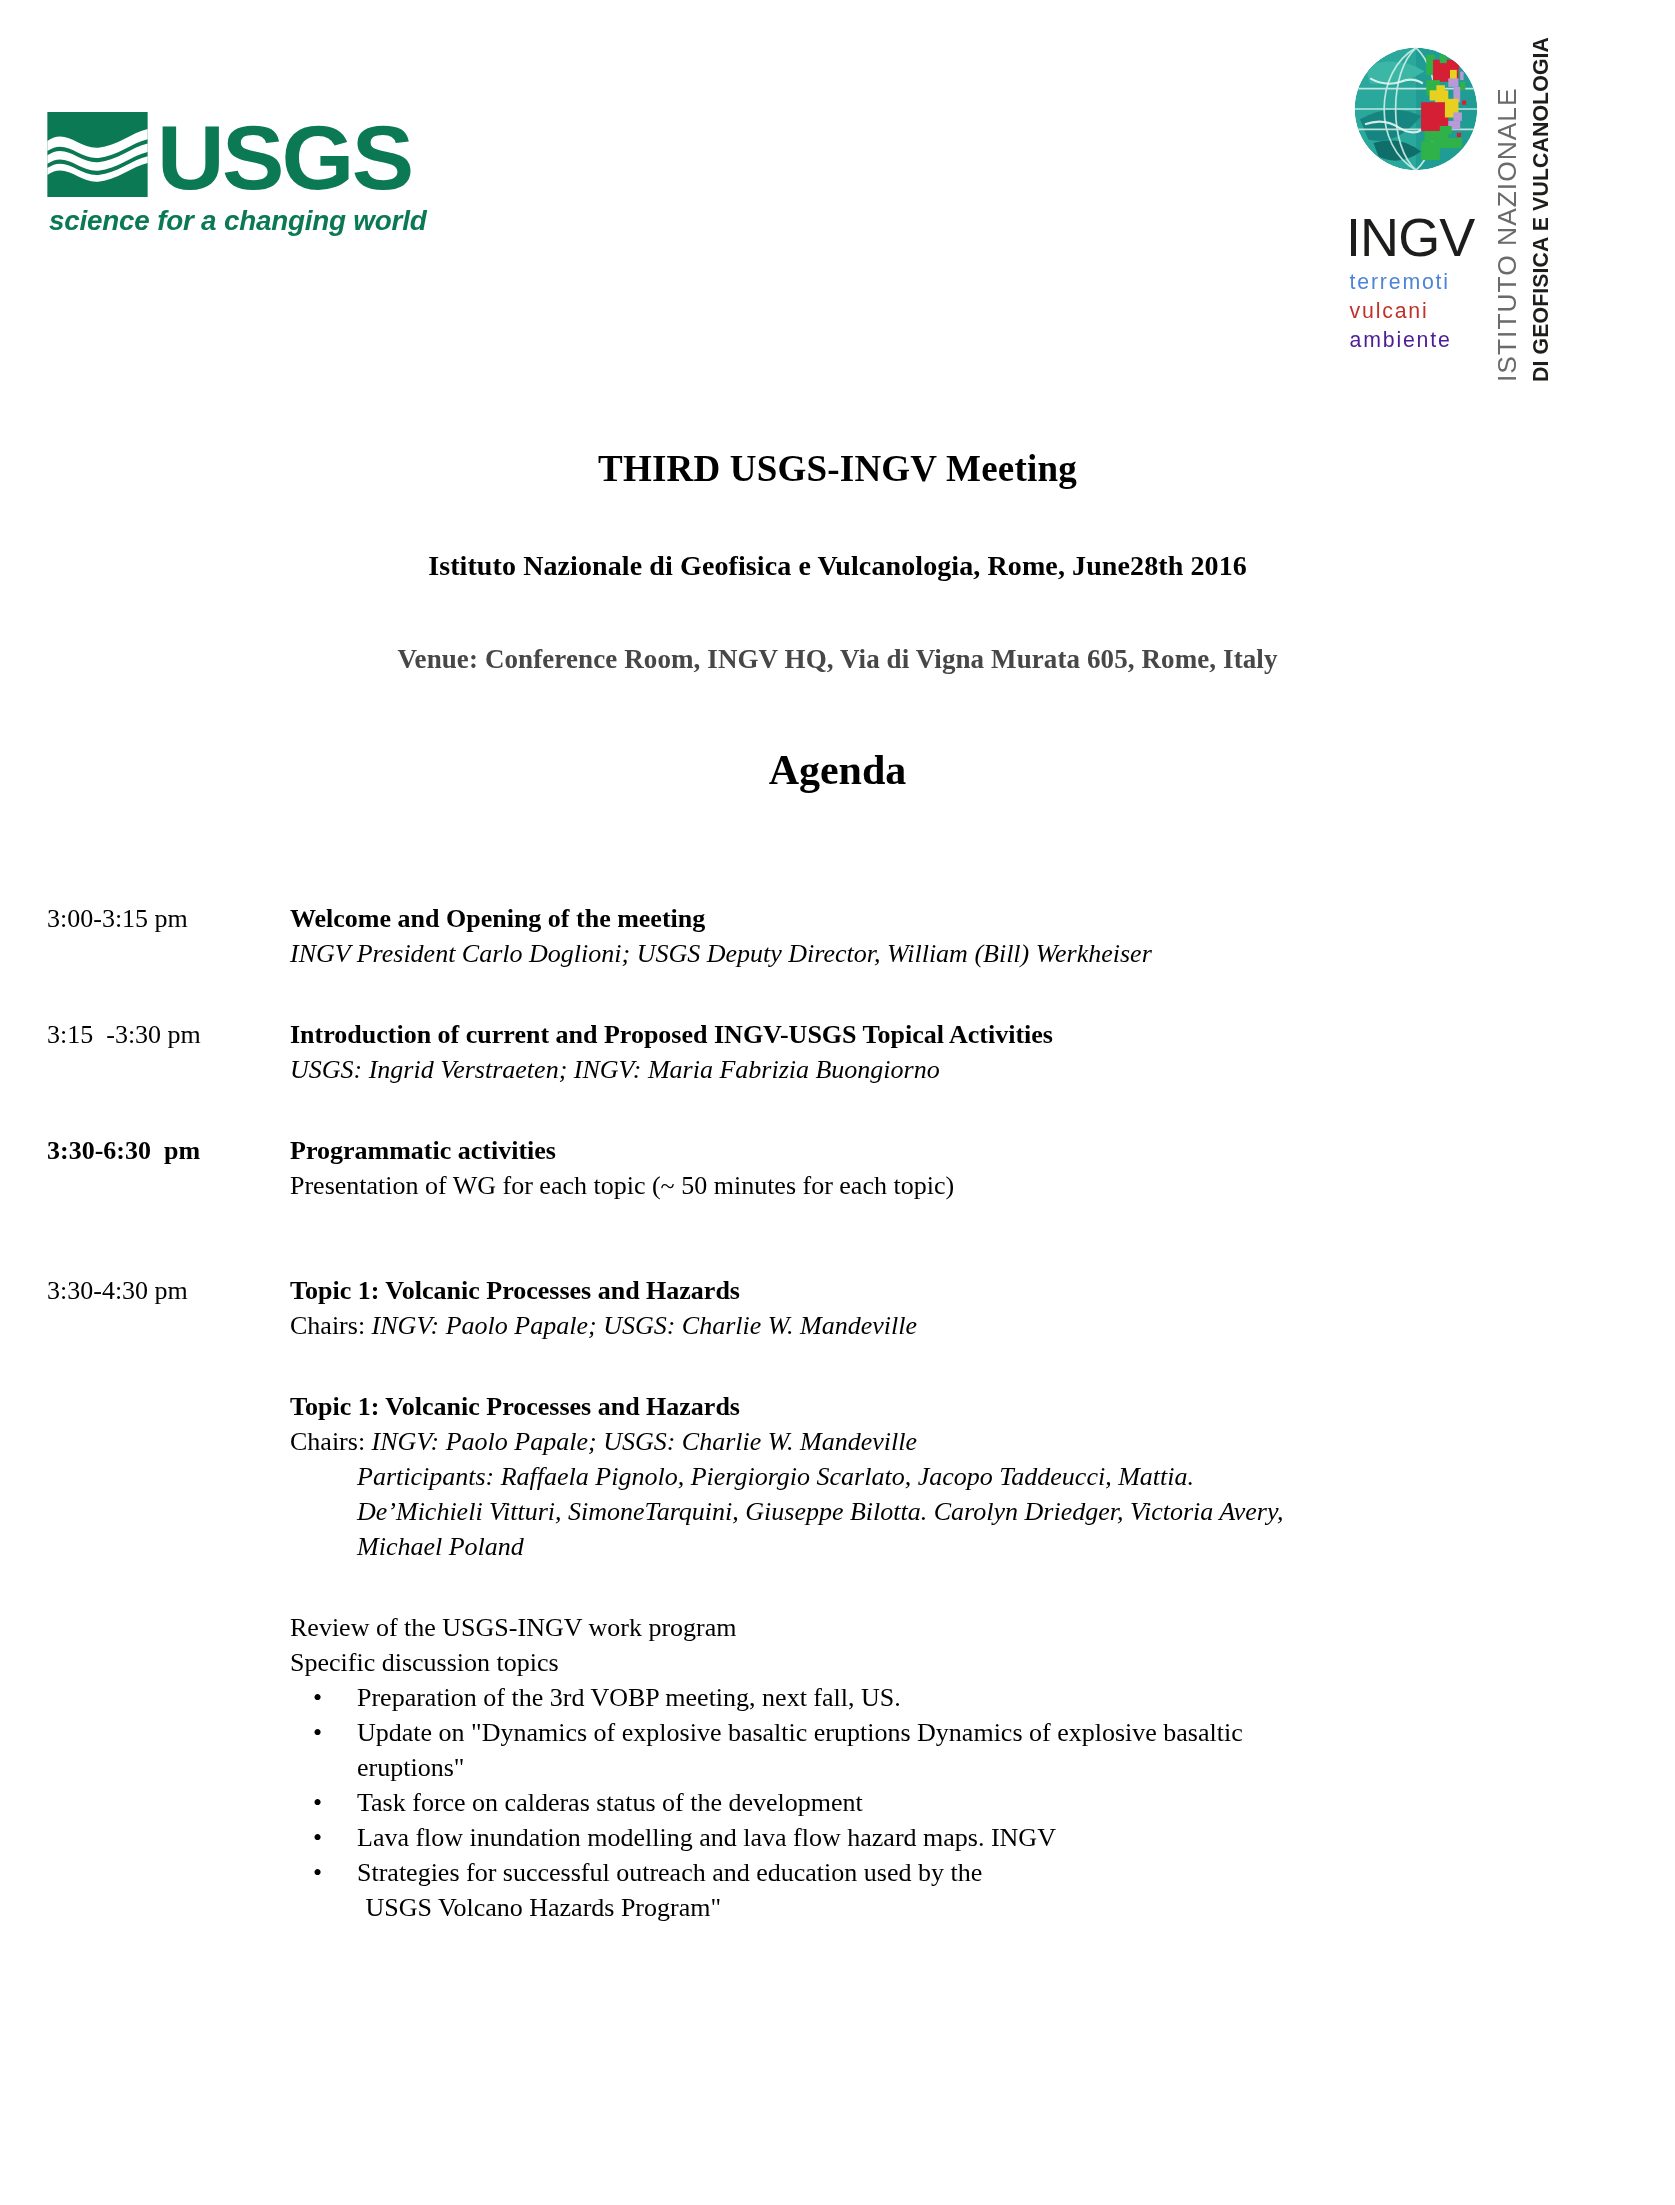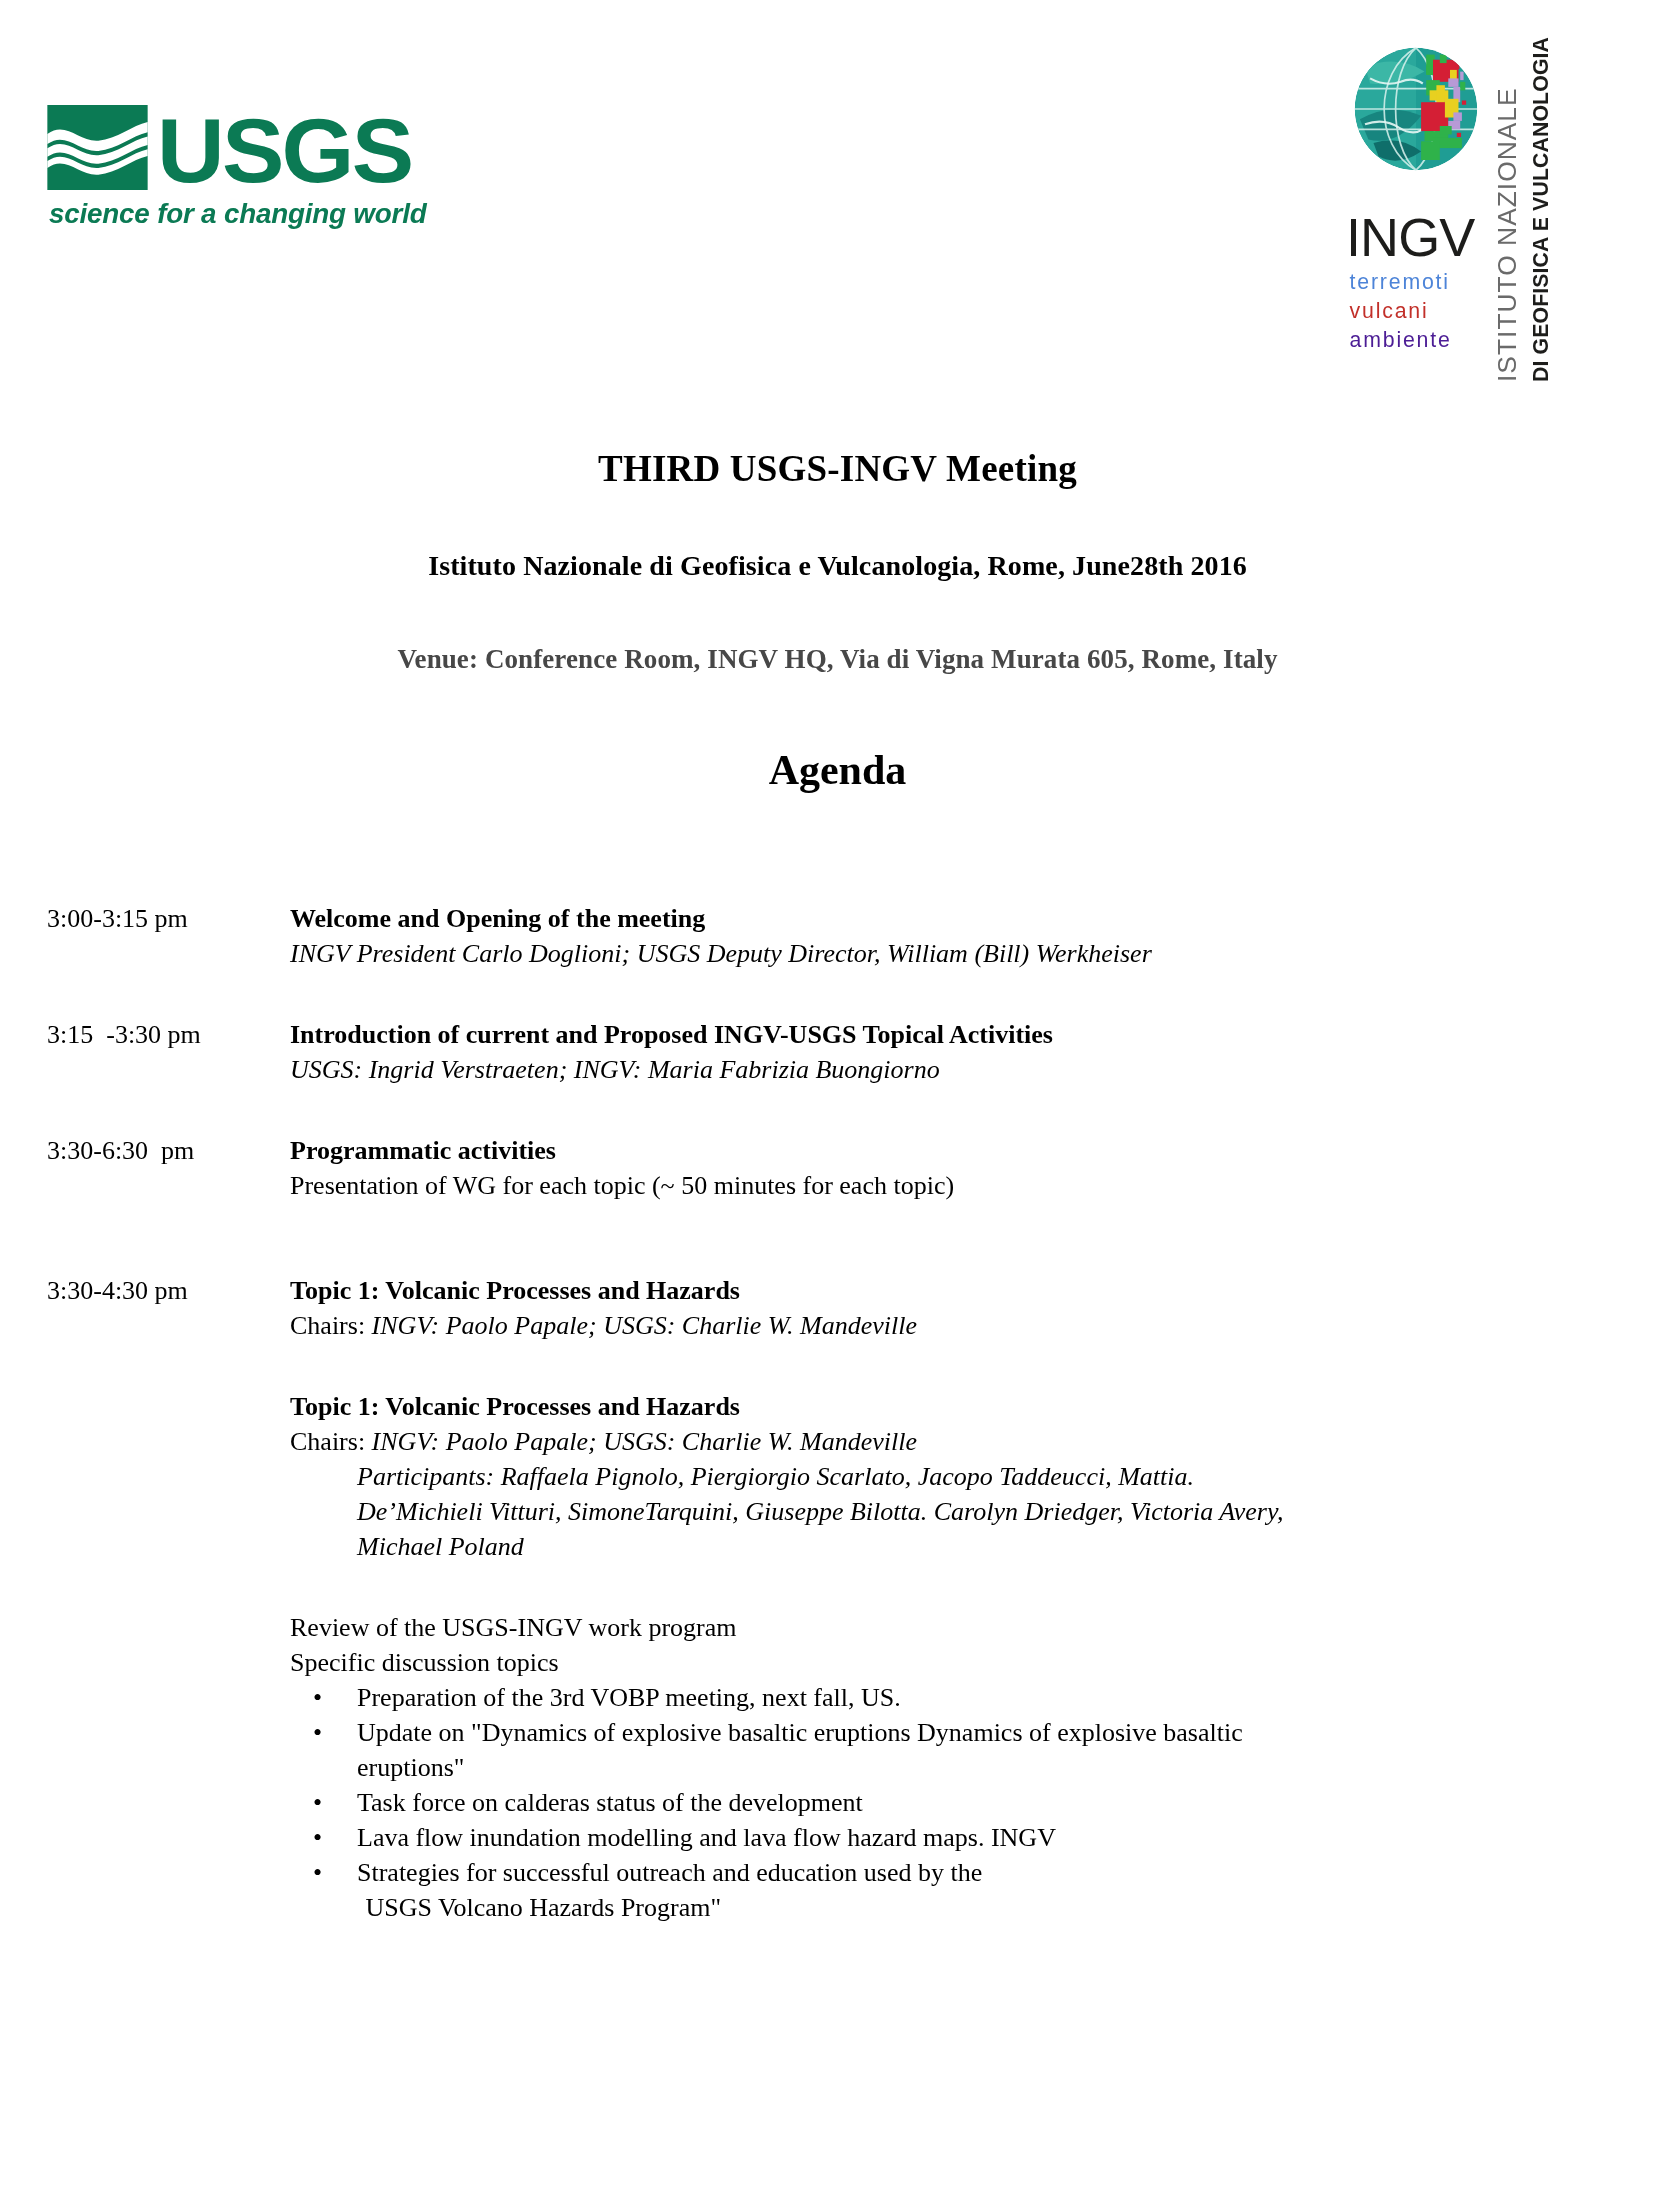--- a/index.html
+++ b/index.html
@@ -21,21 +21,21 @@
     position: absolute;
     top: 0; left: 0;
     width: 1675px;
     height: 401px;
   }
 
   
   #usgs-logo {
     position: absolute;
     left: 47px;
-    top: 105px;
+    top: 112px;
     width: 444px;
   }
   #usgs-logo .usgs-row {
     display: flex;
     align-items: flex-end;
   }
   #usgs-mark {
     width: 101px;
     height: 85px;
     flex: 0 0 auto;
@@ -176,21 +176,21 @@
     display: flex;
     align-items: flex-start;
   }
   .col-time {
     width: 290px;
     flex: 0 0 290px;
     padding-left: 47px;
     box-sizing: border-box;
     white-space: pre;
   }
-  .col-time.bold { font-weight: normal; }
+  .col-time.bold { font-weight: bold; }
   .col-body {
     flex: 1 1 auto;
     padding-right: 109px;
   }
   .line-b { font-weight: bold; }
   .line-i { font-style: italic; }
   .gap-28 { height: 24px; }
   .gap-54 { height: 46px; }
 
   .participants {

